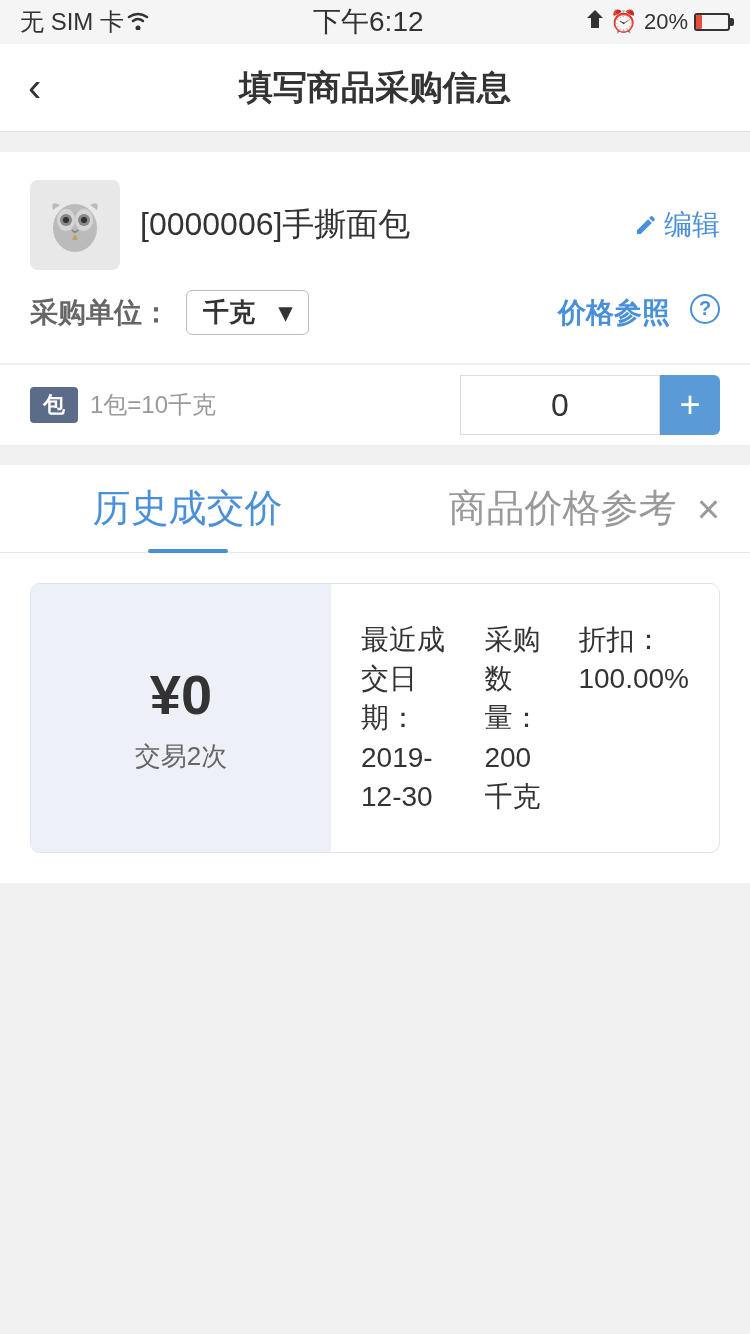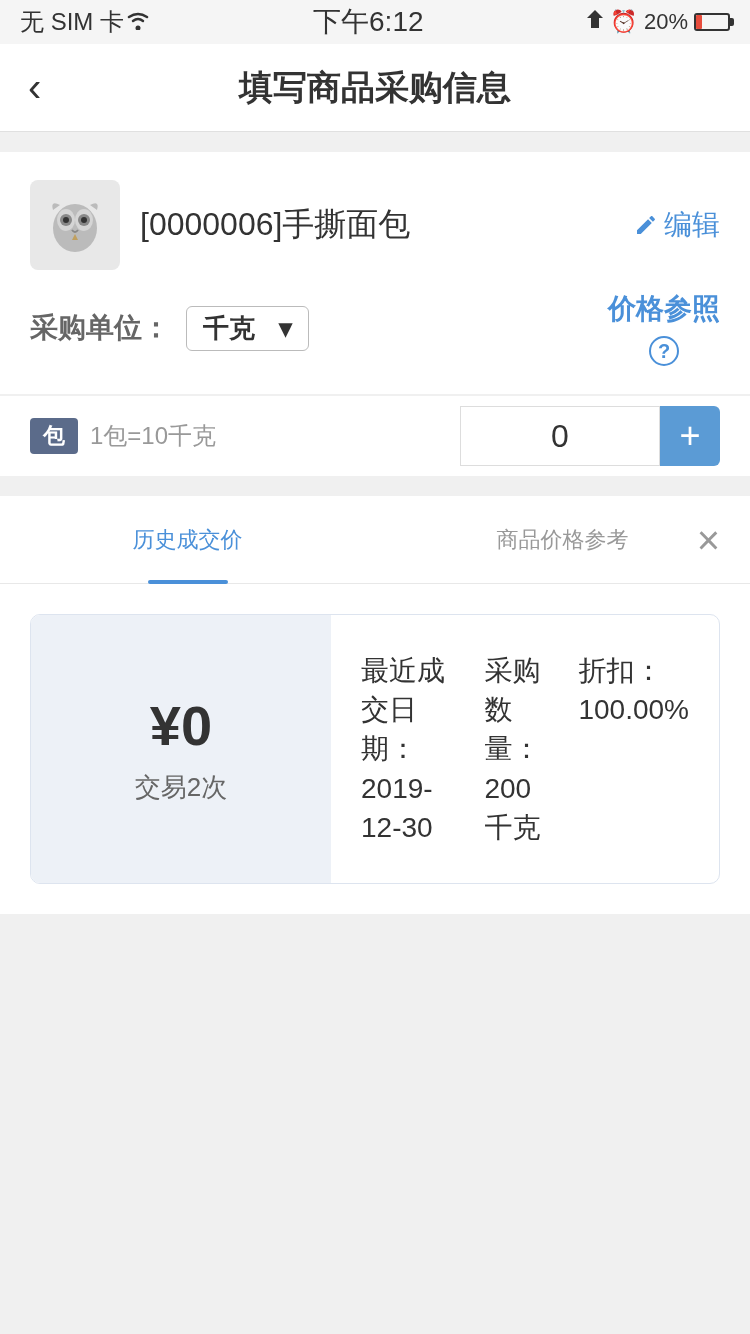--- a/index.html
+++ b/index.html
@@ -137,26 +137,25 @@
       border-radius: 6px;
       padding: 4px 16px;
       font-size: 26px;
       color: #333;
       display: flex;
       align-items: center;
       gap: 24px;
     }
     .price-ref {
       display: flex;
-      align-items: center;
-      gap: 8px;
+      align-items: flex-start;
+      gap: 20px;
       color: #4a90d9;
       font-size: 28px;
       cursor: pointer;
-      flex-direction: column;
     }
     .price-ref-icon {
       width: 30px;
       height: 30px;
       border: 2px solid #4a90d9;
       border-radius: 50%;
       display: flex;
       align-items: center;
       justify-content: center;
       font-size: 20px;
@@ -234,21 +233,21 @@
       border-bottom: 1px solid #e8e8e8;
       position: relative;
       height: 88px;
     }
     .tab-item {
       flex: 1;
       display: flex;
       flex-direction: column;
       align-items: center;
       justify-content: center;
-      font-size: 22px;
+      font-size: 38px;
       color: #999;
       cursor: pointer;
       height: 88px;
       position: relative;
     }
     .tab-item.active {
       color: #4a90d9;
     }
     .tab-underline {
       position: absolute;

